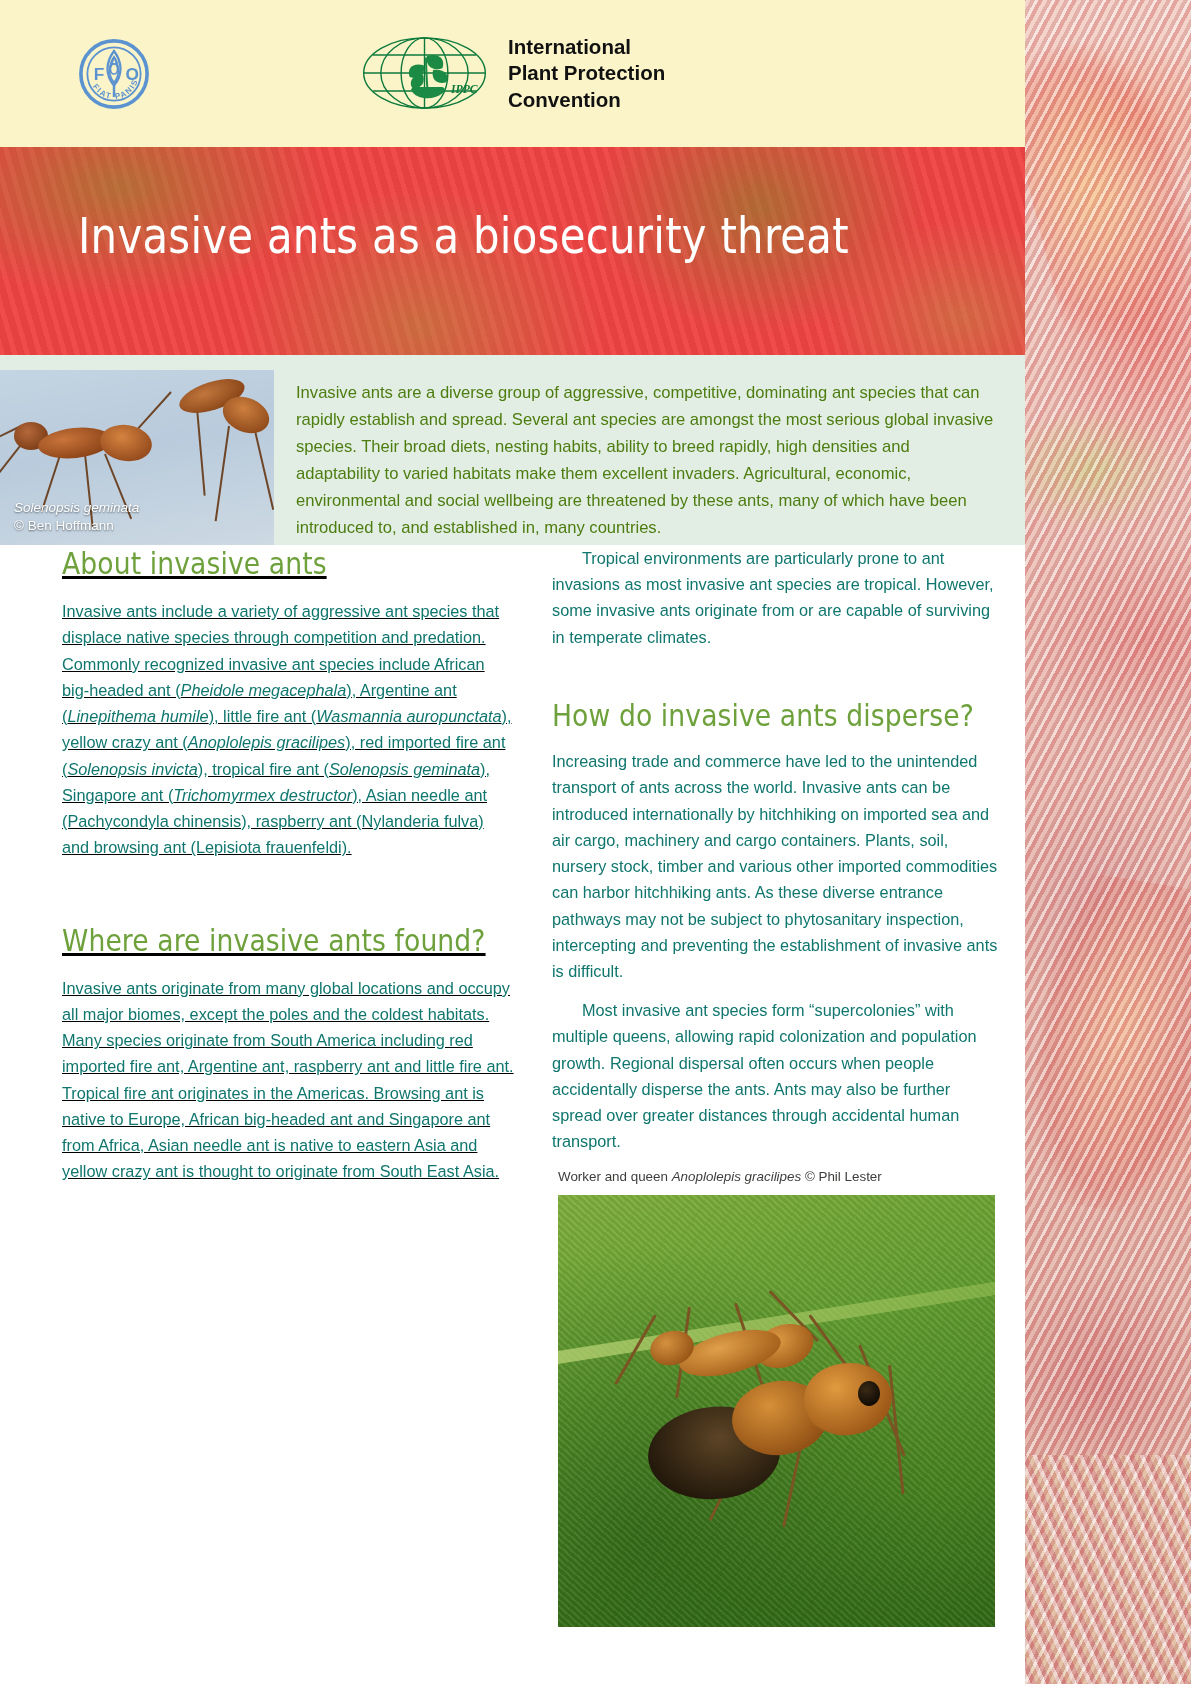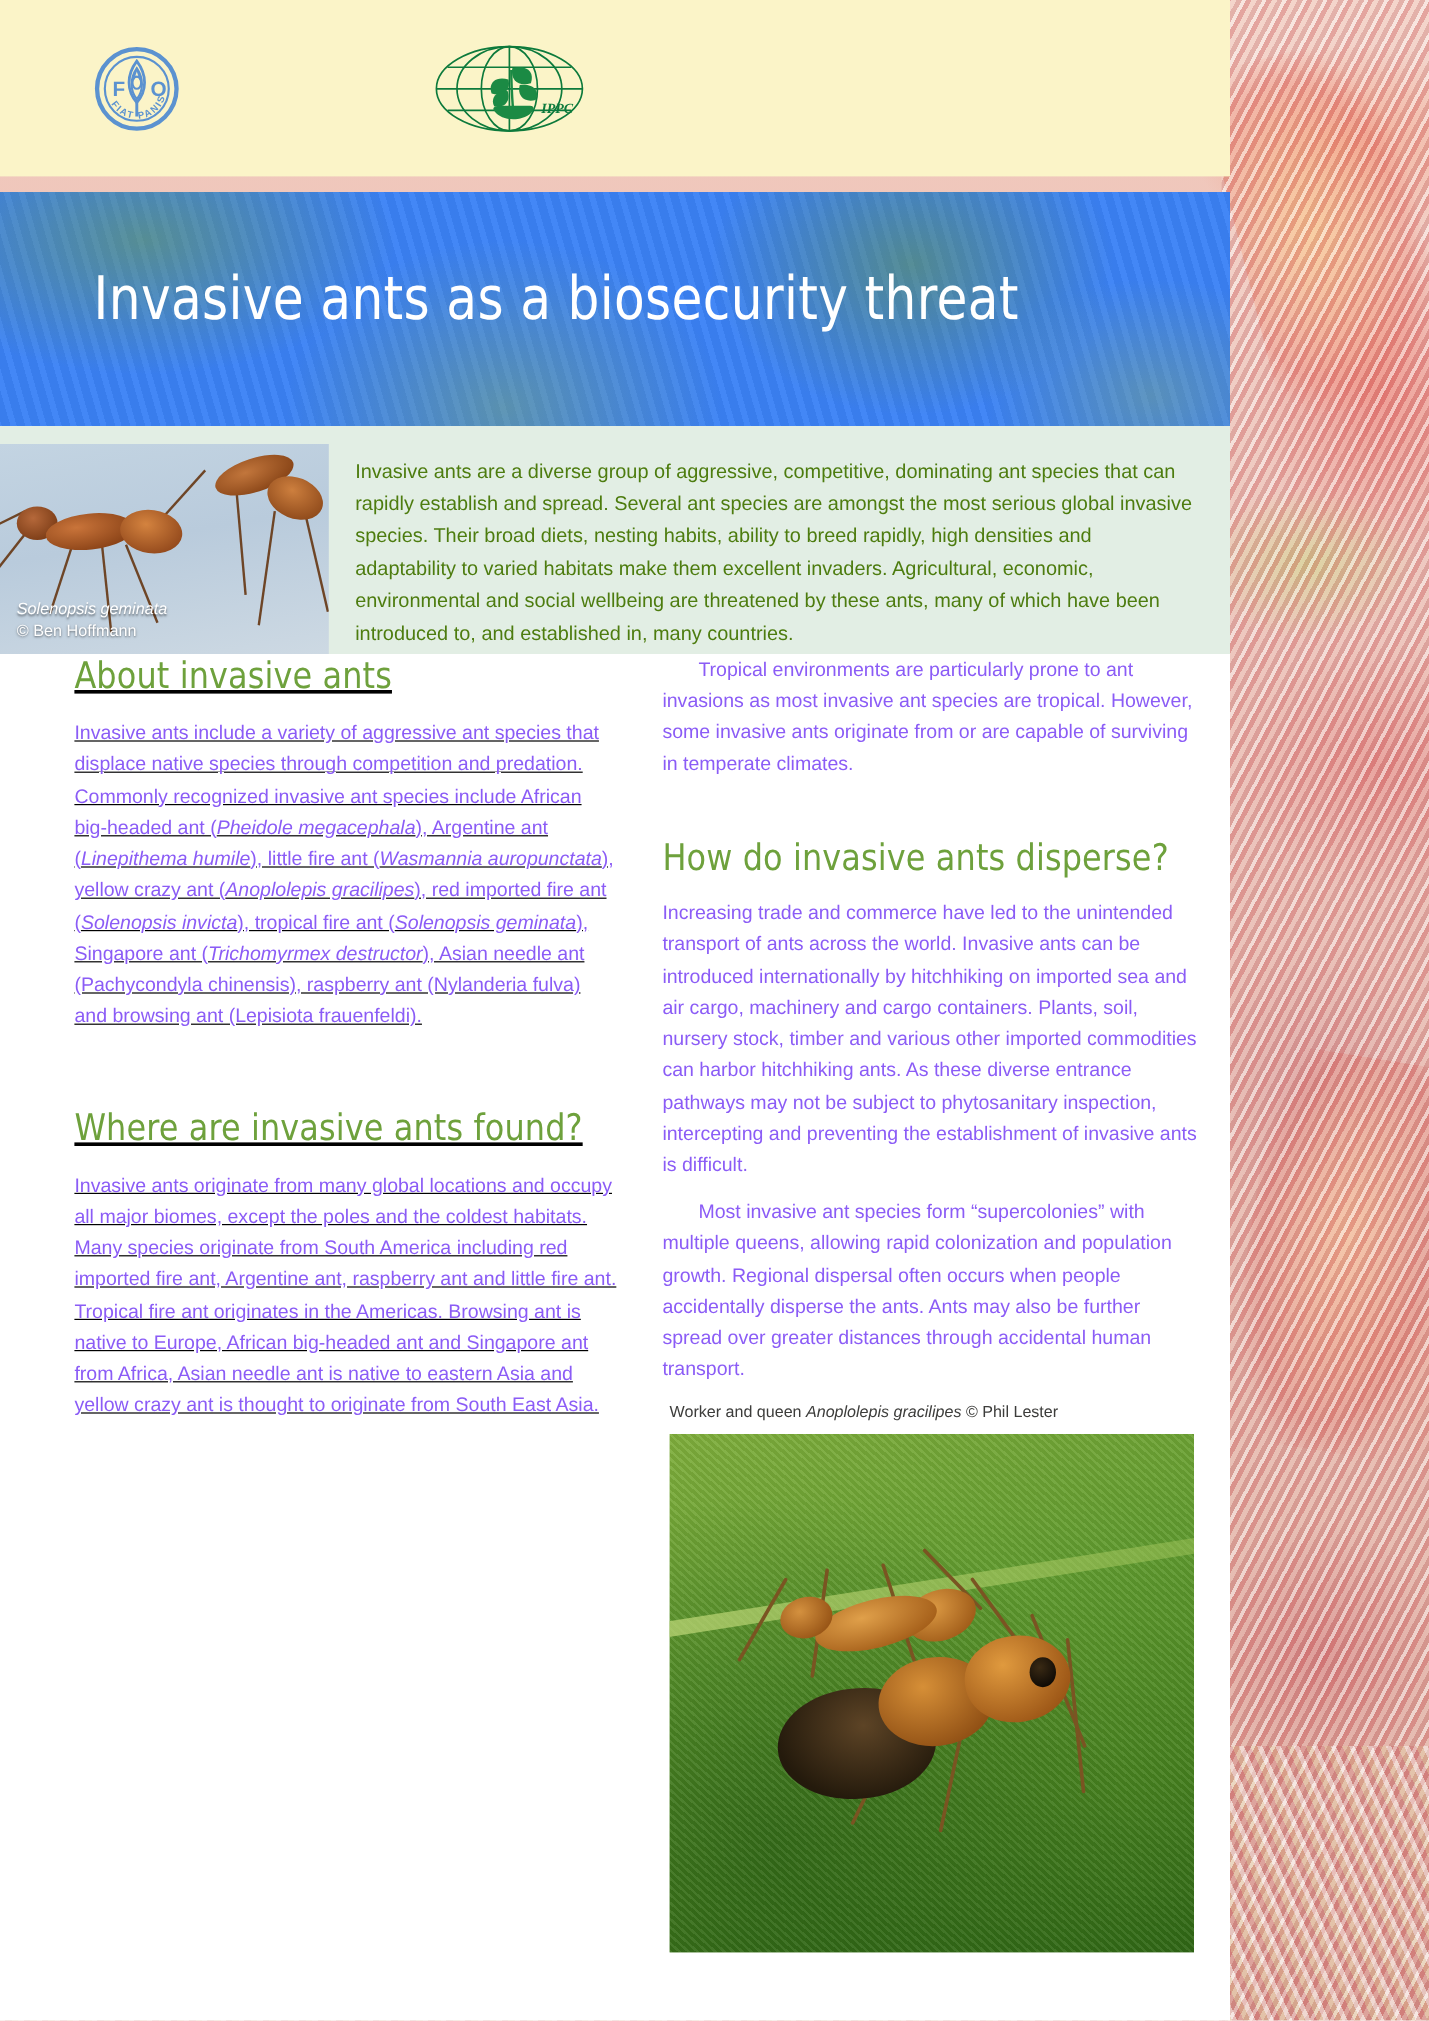--- a/index.html
+++ b/index.html
@@ -95,23 +95,23 @@
   .ippc-mark { width: 135px; height: 78px; }
   .ippc-text {
     color: #111111;
     font-weight: bold;
     font-size: 20.5px;
     line-height: 1.28;
   }
 
   
   .title-band {
-    position: absolute; top: 160px; left: 0;
+    position: absolute; top: 147px; left: 0;
     width: 1025px; height: 208px;
-    background: #3b82f6;
+    background: #ef4444;
     overflow: hidden;
     text-align: right;
   }
   .title-band .tex {
     position: absolute; inset: 0;
     background:
       radial-gradient(ellipse 300px 160px at 120px 40px, rgba(120,160,40,.45), rgba(120,160,40,0) 70%),
       radial-gradient(ellipse 260px 200px at 420px 180px, rgba(150,180,60,.35), rgba(150,180,60,0) 70%),
       radial-gradient(ellipse 240px 180px at 760px 60px, rgba(110,150,35,.45), rgba(110,150,35,0) 70%),
       radial-gradient(ellipse 200px 140px at 960px 170px, rgba(160,185,70,.3), rgba(160,185,70,0) 70%),
@@ -221,21 +221,21 @@
     line-height: 1.22;
     letter-spacing: .1px;
     margin: 0 0 16px 0;
     transform: scaleX(.97);
     transform-origin: left center;
   }
   h2.tight { margin-bottom: 14px; }
   p.body {
     font-size: 16.3px;
     line-height: 1.61;
-    color: #8b5cf6;
+    color: #0f766e;
     margin: 0 0 13px 0;
   }
   p.body.indent { text-indent: 30px; }
   p.body i { font-style: italic; }
 
   .spacer-48 { height: 48px; }
   .spacer-34 { height: 34px; }
 
   
   .bottom-caption {
@@ -361,20 +361,25 @@
         <g fill="#1b8a44">
           <path d="M88 28 C104 24, 112 32, 108 44 C96 48, 86 42, 88 28 Z"></path>
           <path d="M84 40 C70 36, 62 44, 66 55 C78 59, 87 52, 84 40 Z"></path>
           <path d="M96 46 C110 44, 118 52, 113 62 C101 65, 93 58, 96 46 Z"></path>
           <path d="M83 52 C71 52, 64 60, 69 69 C80 71, 87 63, 83 52 Z"></path>
         </g>
         <path d="M87 30 C87 48, 88 60, 89 74" stroke="#1b8a44" stroke-width="2.6" fill="none"></path>
         <path d="M68 72 C74 84, 96 86, 108 76 C112 73, 112 68, 107 68 L78 68 C72 68, 67 69, 68 72 Z" fill="#1b8a44"></path>
         <text x="119" y="76" font-family="Liberation Serif, serif" font-style="italic" font-size="15" font-weight="bold" fill="#0d7a3c">IPPC</text>
       </svg>
+      <div class="ippc-text">
+        <div>International</div>
+        <div>Plant Protection</div>
+        <div>Convention</div>
+      </div>
     </div>
   </div>
 
   <div class="title-band">
     <div class="tex"></div>
     <h1>Invasive ants as a biosecurity threat</h1>
   </div>
 
   <div class="intro">
     <div class="intro-photo">

